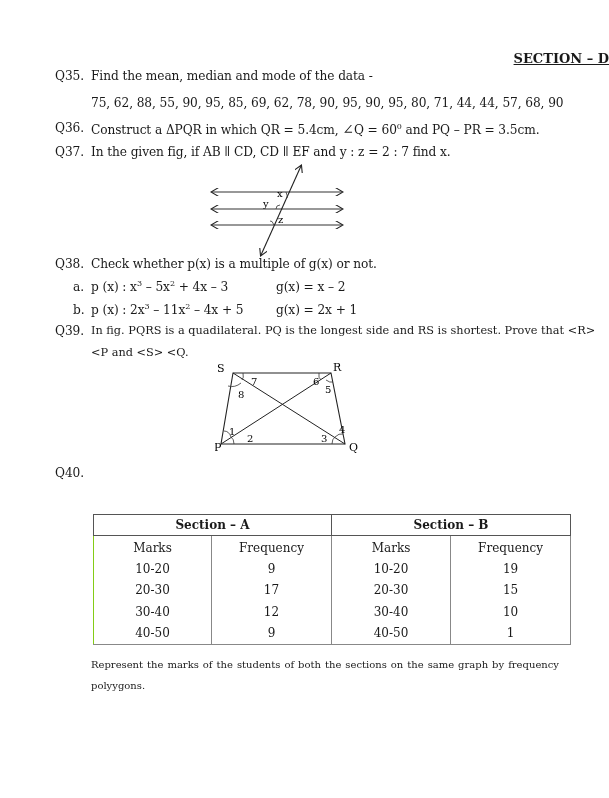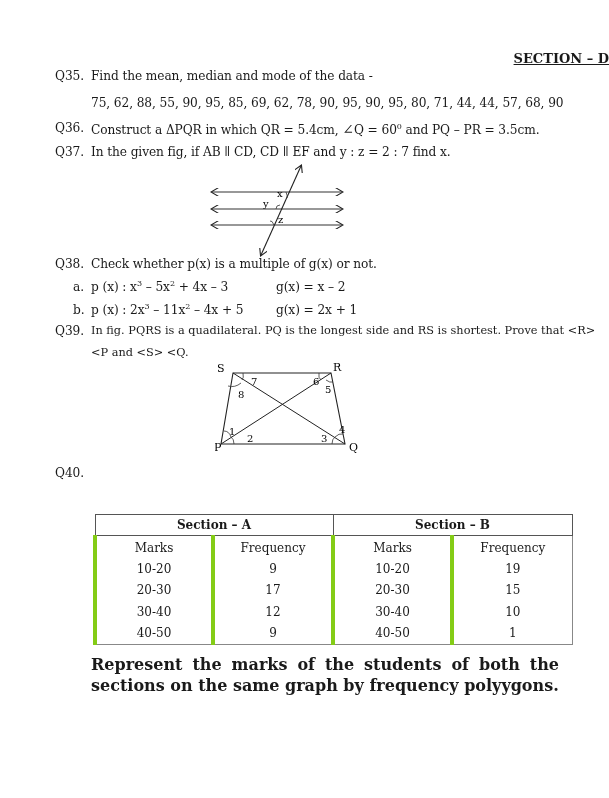--- a/index.html
+++ b/index.html
@@ -14,24 +14,24 @@
   .qnum { left:55px; }
   .qtext { left:91px; }
   sup { font-size:8px; vertical-align:5px; line-height:0; }
   svg text { font-family:"DejaVu Serif","Liberation Serif",serif; }
   table.freq {
     position:absolute; left:85px; top:514px; width:477px; border-collapse:collapse;
     font-size:12px; table-layout:fixed;margin-left:8px;
   }
   table.freq td, table.freq th { text-align:center; padding:0; }
   table.freq th { font-weight:bold; height:20px; border:1px solid #555; border-bottom:1.5px solid #555; }
-  table.freq td { border-left:4px solid #84cc16; border-right:1px solid #888; height:21.5px; }
+  table.freq td { border-left:1px solid #84cc16; border-right:1px solid #888; height:21.5px; }
   table.freq tr.sub td { height:20px; padding-top:2px; }
   table.freq tr:last-child td { border-bottom:1px solid #888; }
-  .para { left:91px; width:468px; font-size:16px; line-height:21px; white-space:normal; text-align:justify; text-align-last:left;font-weight:bold; }
+  .para { left:91px; width:468px; font-size:10px; line-height:21px; white-space:normal; text-align:justify; text-align-last:left; }
 </style>
 </head>
 <body>
 
 <div class="abs title"><span>SECTION – D</span></div>
 
 <div class="abs t qnum" style="top:69px">Q35.</div>
 <div class="abs t qtext" style="top:69px">Find the mean, median and mode of the data -</div>
 <div class="abs t qtext" style="top:96px">75, 62, 88, 55, 90, 95, 85, 69, 62, 78, 90, 95, 90, 95, 80, 71, 44, 44, 57, 68, 90</div>
 

